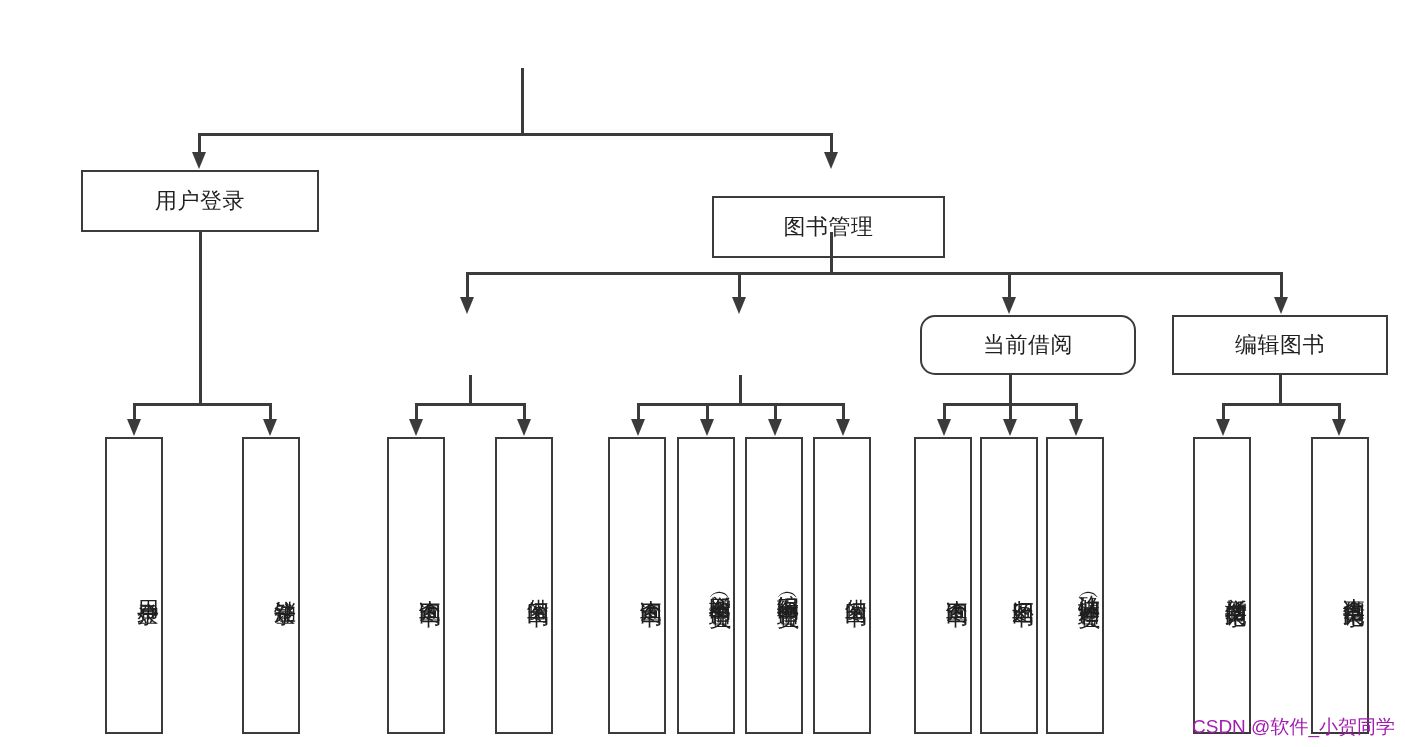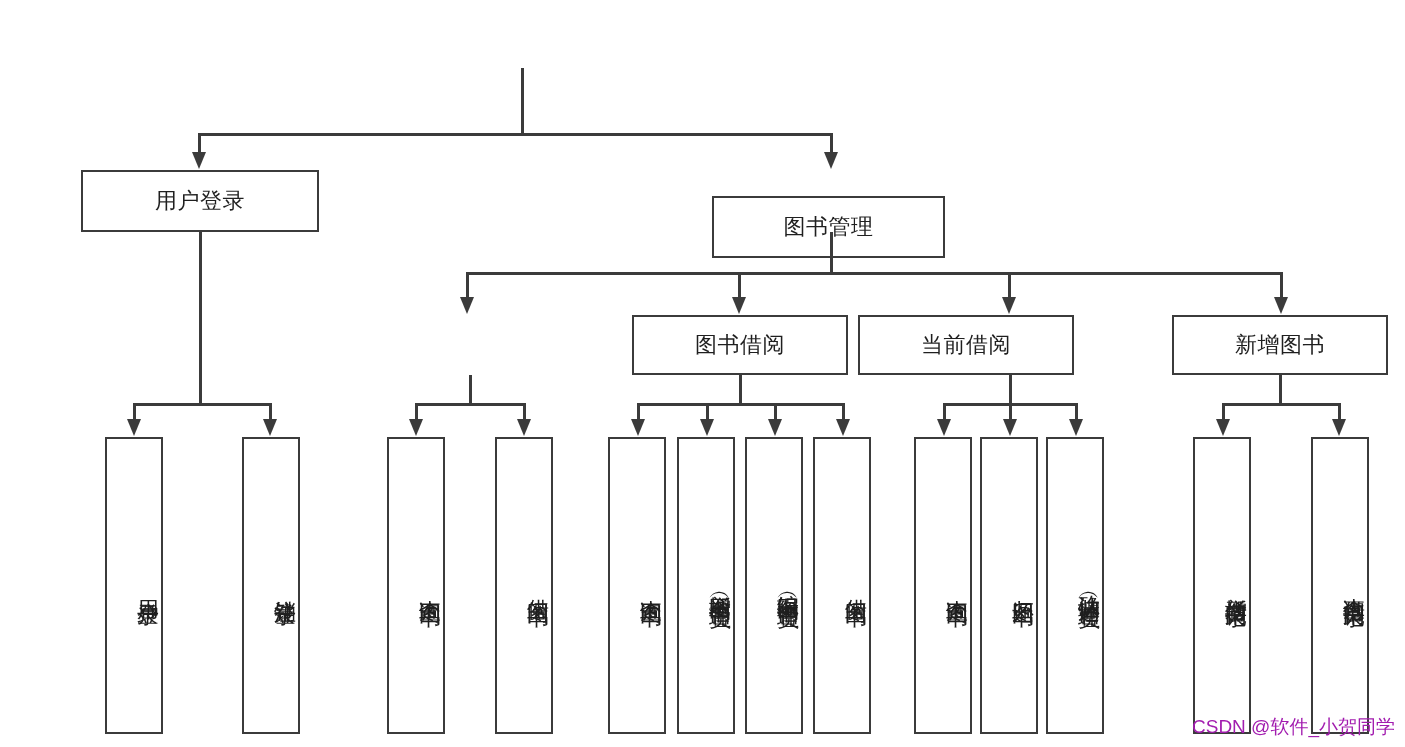--- a/index.html
+++ b/index.html
@@ -111,28 +111,25 @@
   <div class="seg hline" style="left:466px; top:272px; width:816px; height:2.5px;"></div>
   <div class="seg vline" style="left:466px; top:272px; width:2.5px; height:26px;"></div>
   <div class="arrow" style="left:460px; top:297px;"></div>
   <div class="seg vline" style="left:738px; top:272px; width:2.5px; height:26px;"></div>
   <div class="arrow" style="left:732px; top:297px;"></div>
   <div class="seg vline" style="left:1008px; top:272px; width:2.5px; height:26px;"></div>
   <div class="arrow" style="left:1002px; top:297px;"></div>
   <div class="seg vline" style="left:1280px; top:272px; width:2.5px; height:26px;"></div>
   <div class="arrow" style="left:1274px; top:297px;"></div>
 
-  <div class="node h" style="left:632px; top:315px; width:216px; height:60px;">
-    <span class="txt">图书借阅</span>
-  </div>
-  <div class="node h" style="left:858px; top:315px; width:216px; height:60px;">
+  <div class="node h" style="left:920px; top:315px; width:216px; height:60px;border-radius:15px;">
     <span class="txt">当前借阅</span>
   </div>
   <div class="node h" style="left:1172px; top:315px; width:216px; height:60px;">
-    <span class="txt">新增图书</span>
+    <span class="txt">编辑图书</span>
   </div>
 
   <div class="seg vline" style="left:469px; top:375px; width:2.5px; height:30px;"></div>
   <div class="seg hline" style="left:415px; top:403px; width:110px; height:2.5px;"></div>
   <div class="seg vline" style="left:415px; top:403px; width:2.5px; height:17px;"></div>
   <div class="arrow" style="left:409px; top:419px;"></div>
   <div class="seg vline" style="left:523px; top:403px; width:2.5px; height:17px;"></div>
   <div class="arrow" style="left:517px; top:419px;"></div>
 
   <div class="seg vline" style="left:739px; top:375px; width:2.5px; height:30px;"></div>

